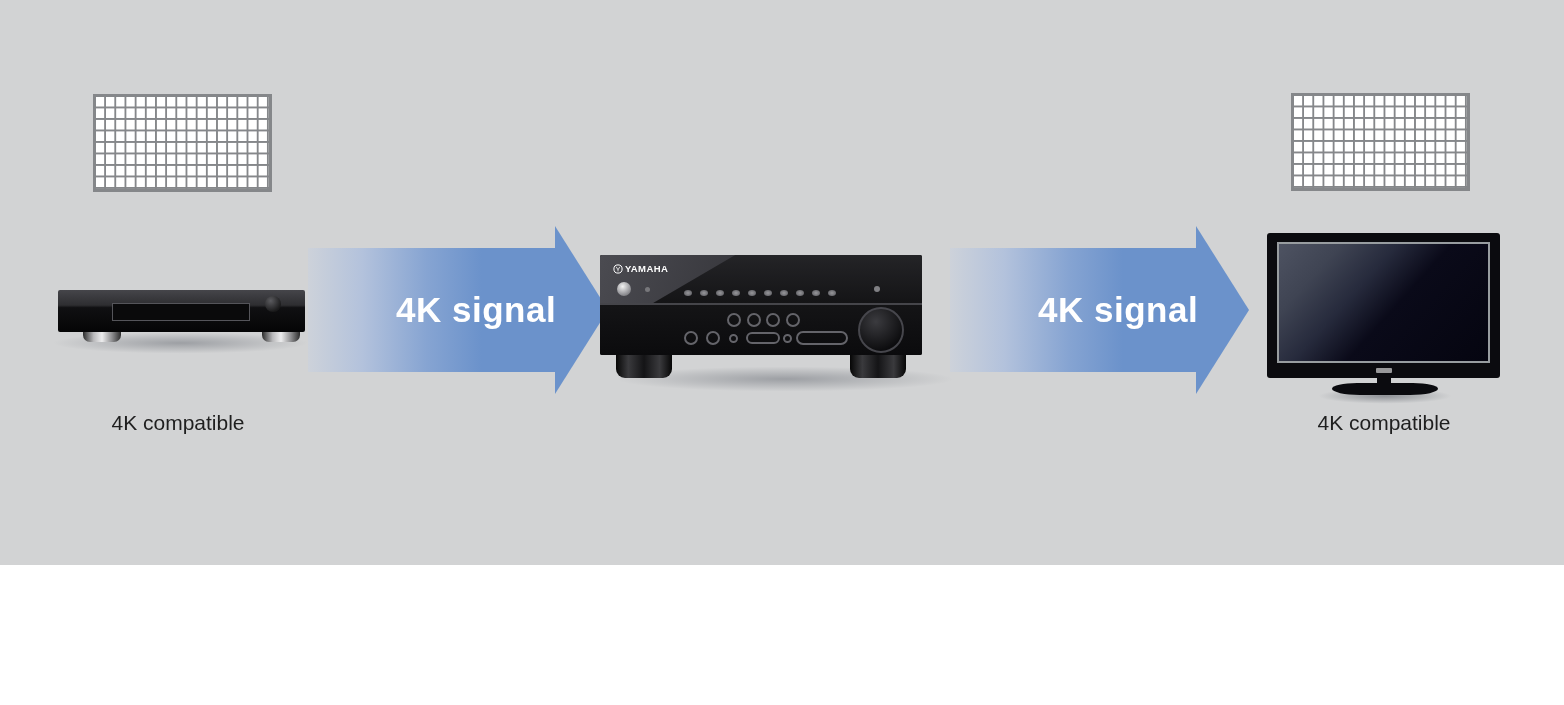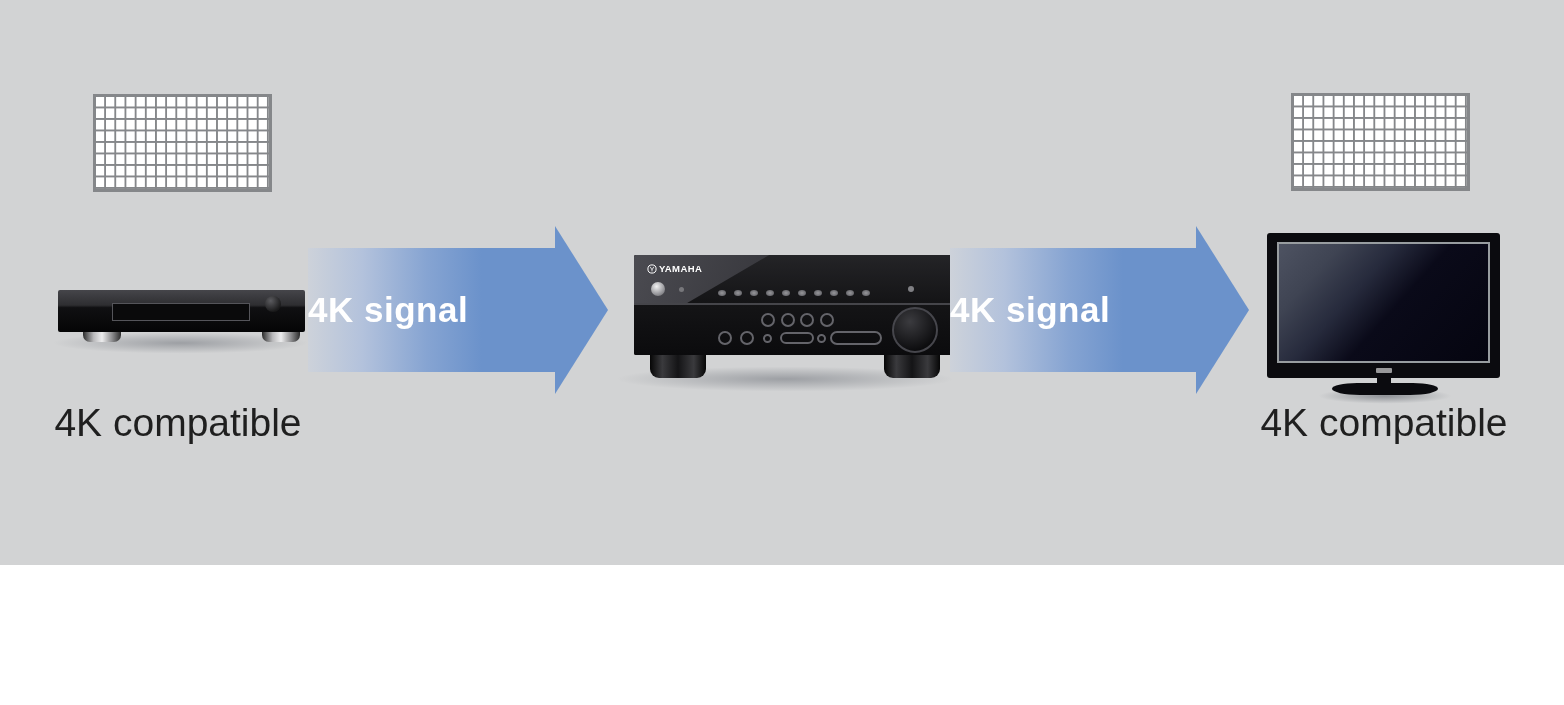--- a/index.html
+++ b/index.html
@@ -30,24 +30,24 @@
 
   
   .arrow-body{position:absolute;top:248px;height:124px;display:flex;align-items:center;
     background:linear-gradient(90deg,#cdd2da 0%,#b3c2dc 22%,#86a4d2 48%,#6b92cb 70%,#6b92cb 100%);}
   .arrow-head{position:absolute;top:226px;width:53px;height:168px;background:#6b92cb;
     clip-path:polygon(0 0,100% 50%,0 100%);}
   #arrow1-body{left:308px;width:248px;}
   #arrow1-head{left:555px;}
   #arrow2-body{left:950px;width:247px;}
   #arrow2-head{left:1196px;}
-  .signal-text{font-size:35px;font-weight:bold;color:#ffffff;white-space:nowrap;letter-spacing:0.5px;}
+  .signal-text{margin-left:88px;font-size:35px;font-weight:bold;color:#ffffff;white-space:nowrap;letter-spacing:0.5px;}
 
   
-  #receiver{position:absolute;left:634px;top:255px;width:322px;height:123px;}
+  #receiver{position:absolute;left:600px;top:255px;width:322px;height:123px;}
   #recv-body{position:absolute;left:0;top:0;width:322px;height:100px;border-radius:2px;overflow:hidden;background:#101012;}
   #recv-top{position:absolute;left:0;top:0;width:322px;height:48px;background:linear-gradient(180deg,#242427,#141416);}
   #recv-top-light{position:absolute;inset:0;background:linear-gradient(115deg,#4b4b51 0%,#323237 55%,#232327 100%);
     clip-path:polygon(0 0,42% 0,16.5% 100%,0 100%);}
   #recv-sep{position:absolute;left:0;top:48px;width:322px;height:2px;background:#45454a;}
   #recv-bottom{position:absolute;left:0;top:50px;width:322px;height:50px;background:linear-gradient(180deg,#141416,#0b0b0d);}
   #yamaha{position:absolute;left:13px;top:8px;display:flex;align-items:center;gap:2px;color:#ffffff;
     font-size:9.5px;font-weight:bold;letter-spacing:0.4px;}
   #power-btn{position:absolute;left:17px;top:27px;width:14px;height:14px;border-radius:50%;
     background:radial-gradient(circle at 40% 32%,#f2f2f2,#9a9a9e 58%,#5c5c60);}
@@ -73,21 +73,21 @@
   #tv-screen{position:absolute;left:10px;top:9px;right:10px;bottom:15px;border:2px solid #989da0;
     background:linear-gradient(132deg,#4e5362 0%,#3f4453 20%,#262a3c 38%,#0a0a19 55%,#050510 100%);}
   #tv-chip{position:absolute;left:50%;bottom:5px;transform:translateX(-50%);width:16px;height:5px;background:#98989a;border-radius:1px;}
   #tv-neck{position:absolute;left:1377px;top:376px;width:14px;height:10px;background:#0b0b0f;}
   #tv-base{position:absolute;left:1332px;top:383px;width:106px;height:12px;background:#0b0b0f;
     border-radius:45% 45% 50% 50% / 90% 90% 100% 100%;}
   #tv-shadow{position:absolute;left:1316px;top:388px;width:138px;height:16px;
     background:radial-gradient(ellipse at center,rgba(60,65,75,0.45),rgba(0,0,0,0) 68%);}
 
   
-  .node-label{position:absolute;width:280px;top:404px;text-align:center;font-size:39px;line-height:38px;color:#1f1f1f;}
+  .node-label{position:absolute;width:280px;top:404px;text-align:center;font-size:21px;line-height:38px;color:#1f1f1f;}
   #label-source{left:38px;}
   #label-receiver{left:644px;}
   #label-tv{left:1244px;}
 </style>
 </head>
 <body>
 
 <div id="stage">
   <div id="gray-band"></div>
 

